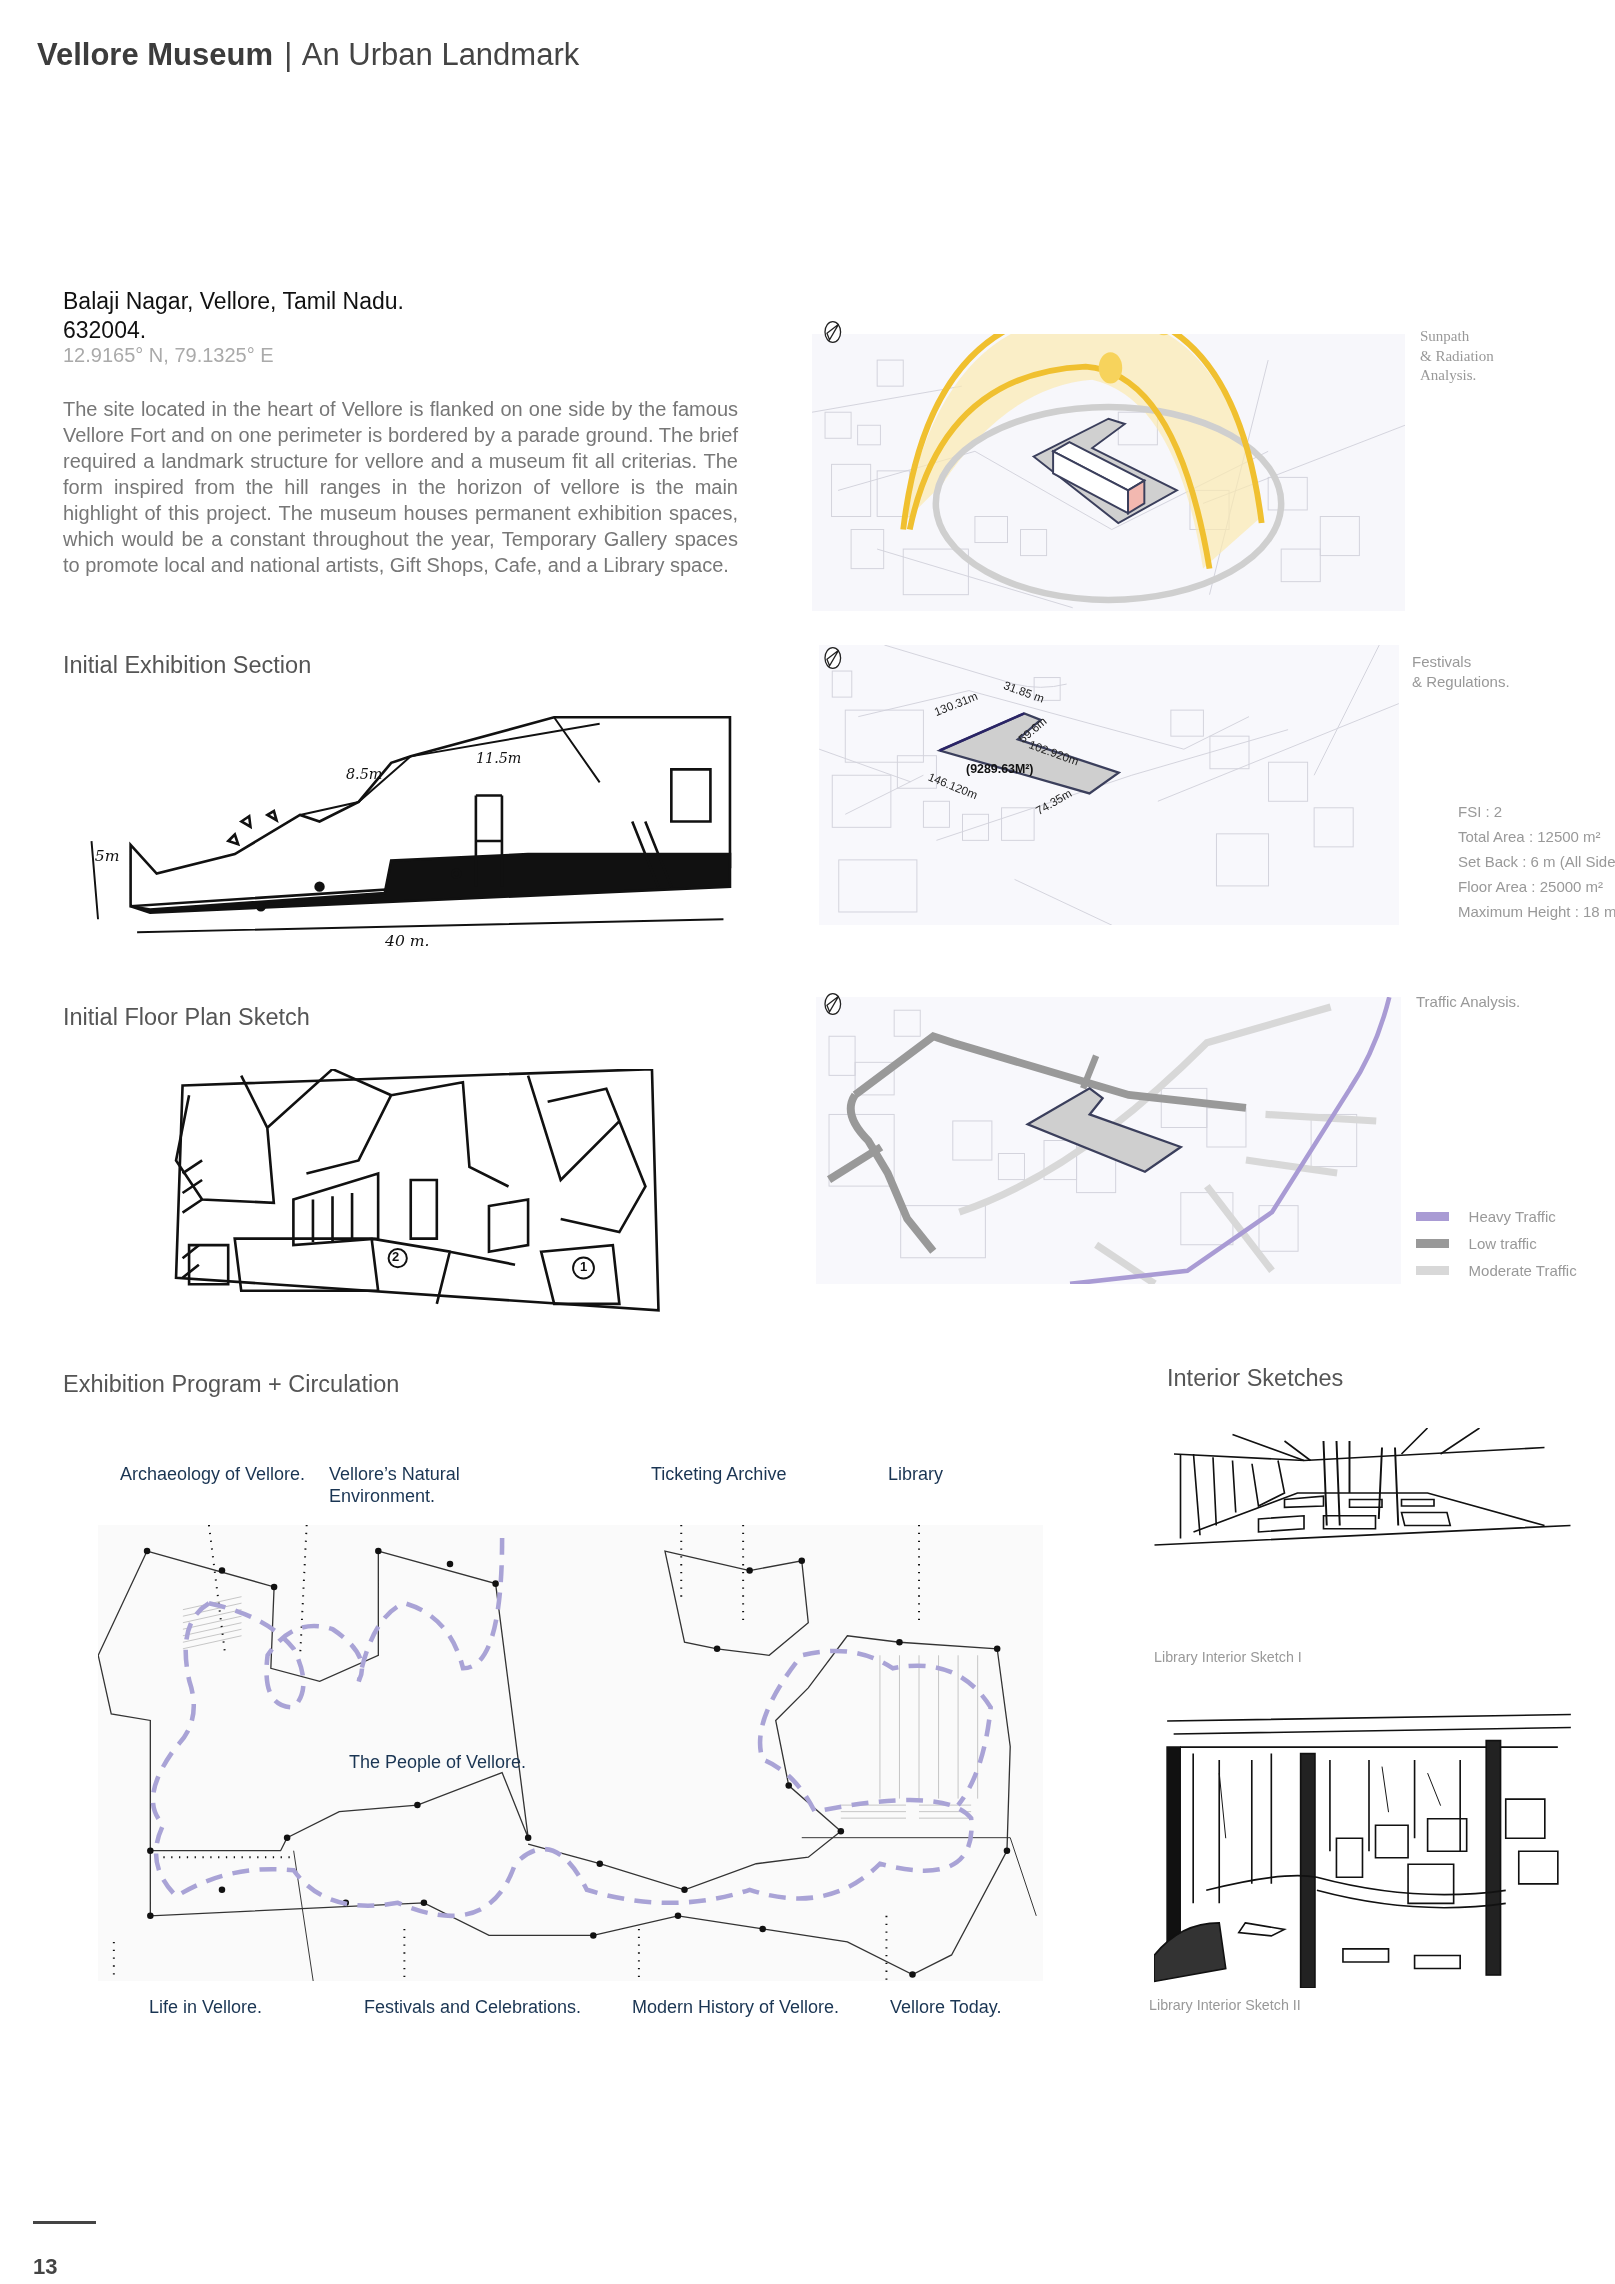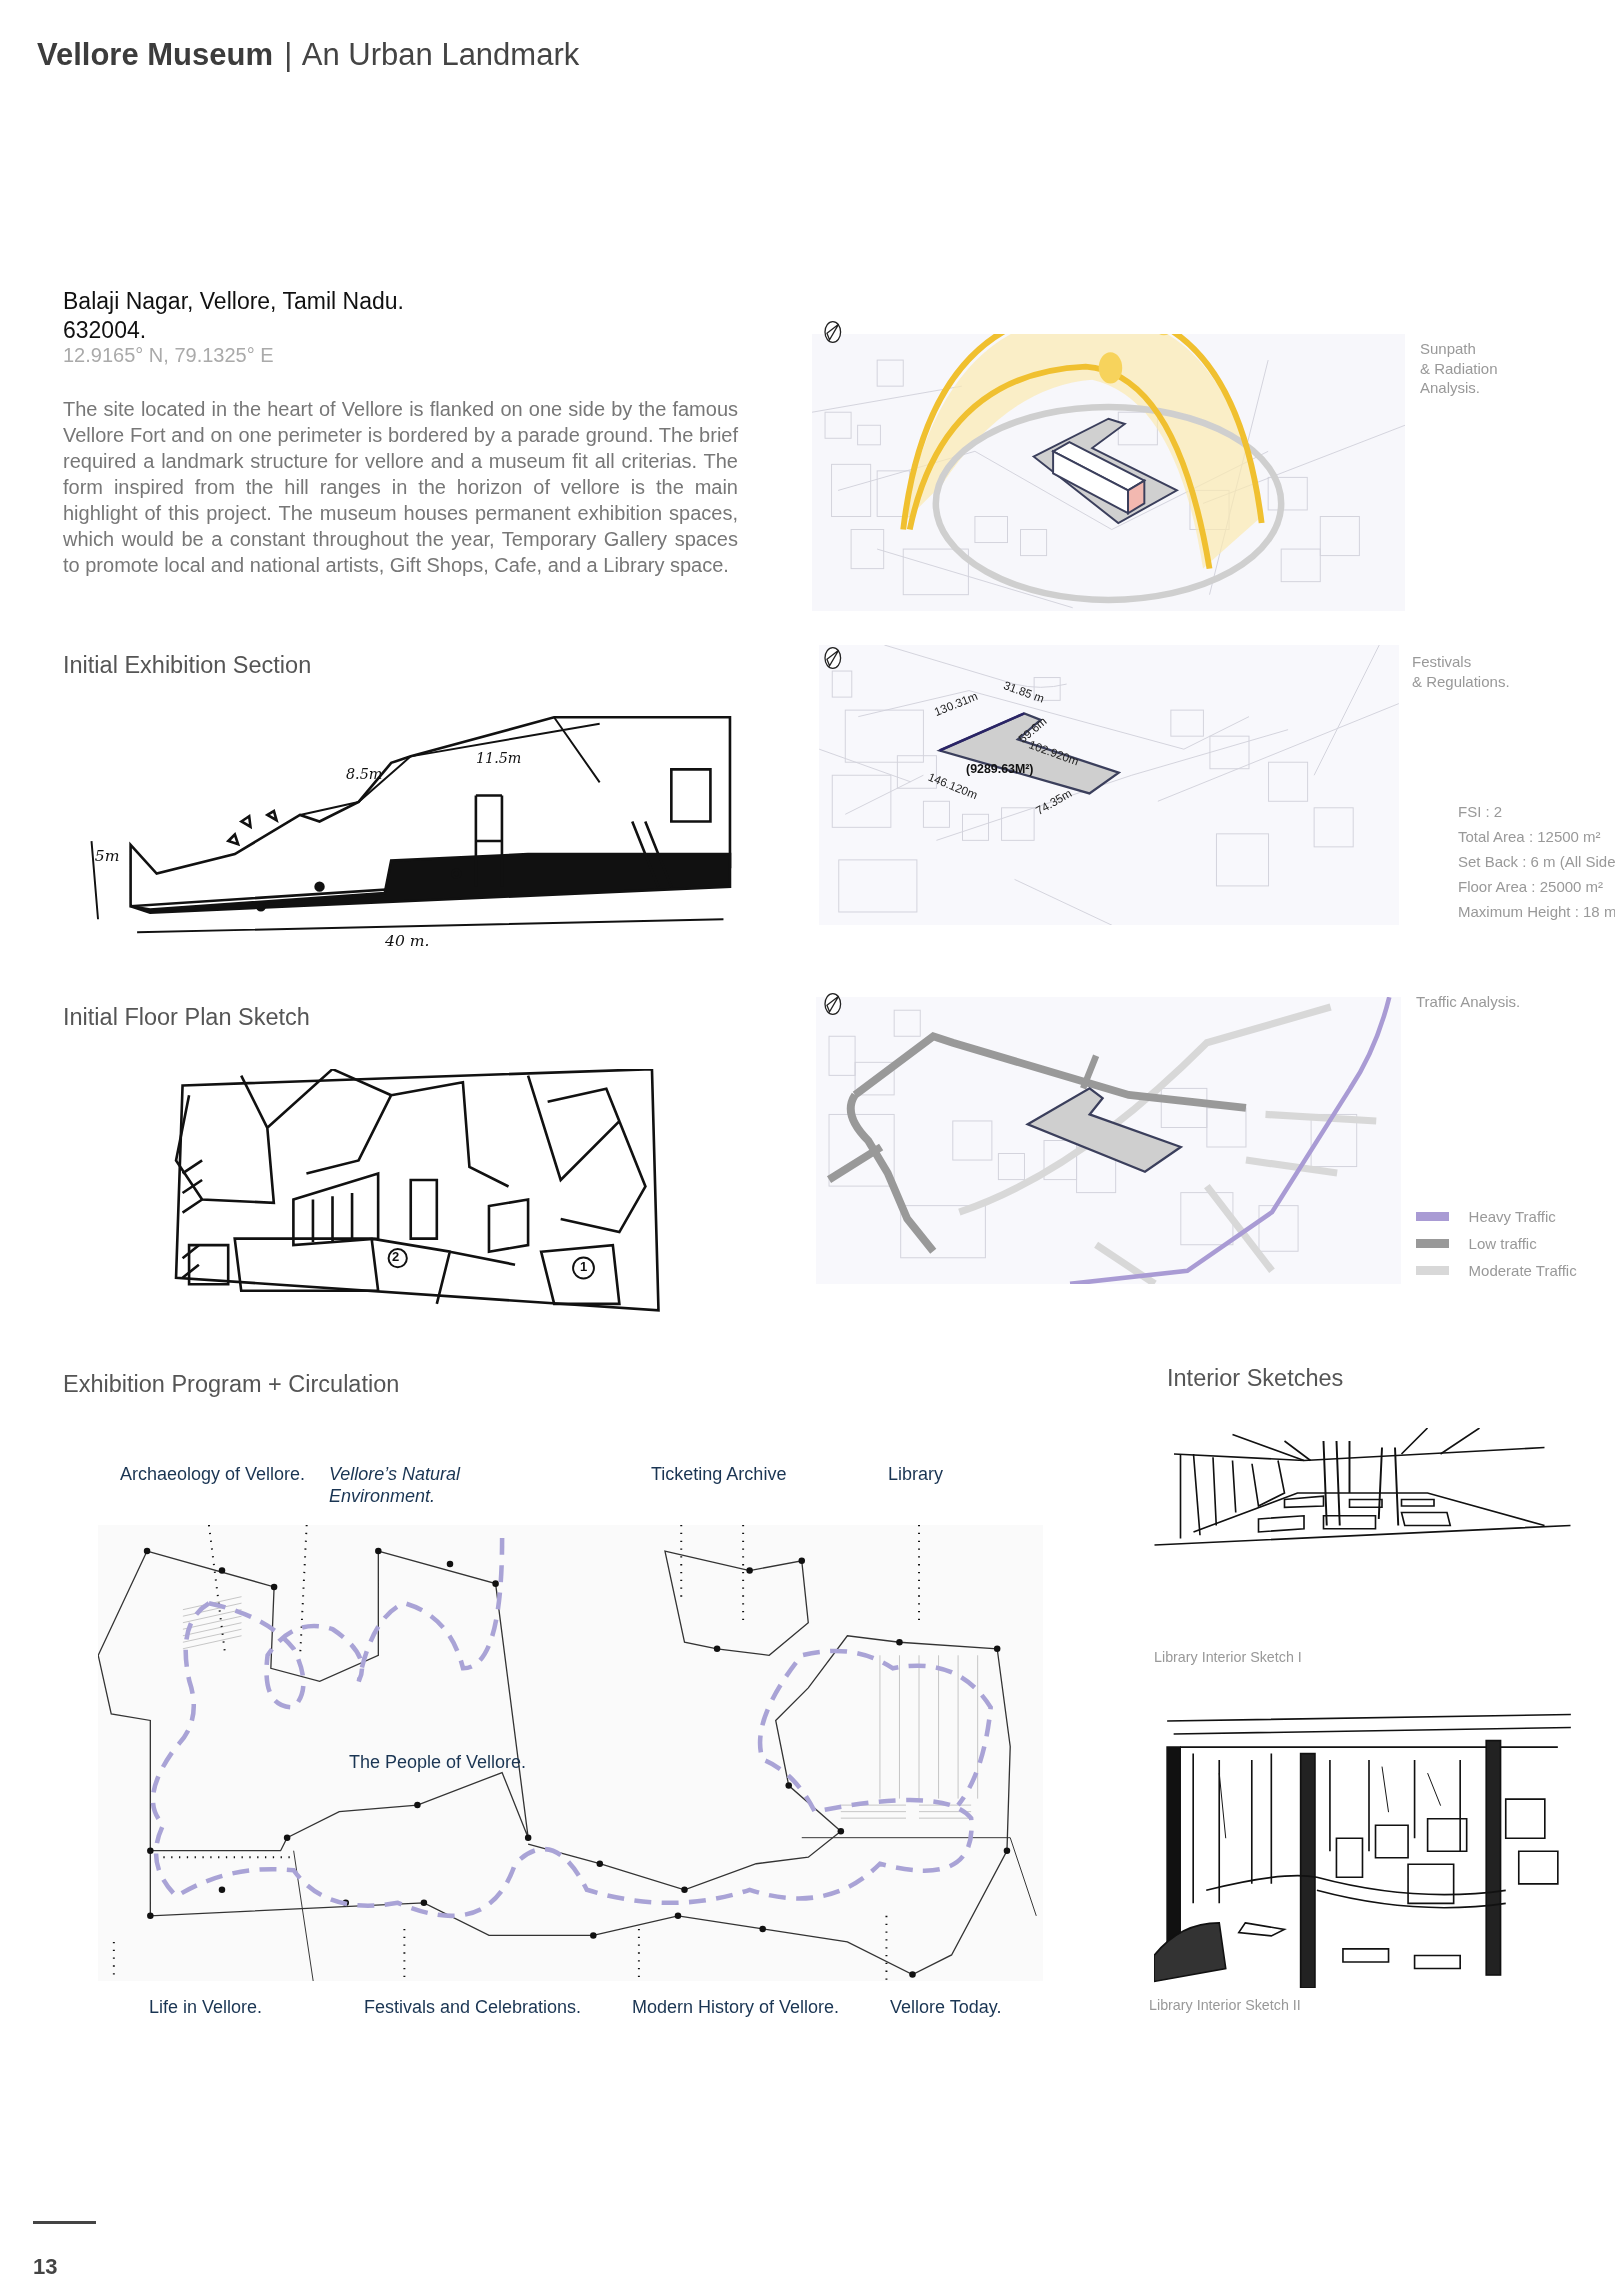--- a/index.html
+++ b/index.html
@@ -79,21 +79,21 @@
     <polygon points="370,180 485,240 485,275 370,214" fill="#fff" stroke="#3b3f5c" stroke-width="3"></polygon>
     <polygon points="485,240 510,225 510,260 485,275" fill="#f2b8b0" stroke="#3b3f5c" stroke-width="3"></polygon>
   </svg>
 </div>
 <div class="abs" style="left:823px; top:319px; width:19.6px; height:26px;">
   <svg width="19.6" height="26" viewBox="0 0 30 40">
       <ellipse cx="15" cy="20" rx="12" ry="16" fill="#fff" stroke="#222" stroke-width="2"></ellipse>
       <path d="M6 22 L24 8 L10 32 Z" fill="none" stroke="#222" stroke-width="2"></path>
     </svg>
 </div>
-<div class="abs side-label" style="left:1420px; top:339px;">
+<div class="abs side-label" style="left:1420px; top:327px;font-family:Liberation Serif, serif;">
   <div>Sunpath</div>
   <div>&amp; Radiation</div>
   <div>Analysis.</div>
 </div>
 
 <div class="abs section-title" style="left:63px; top:652px;">Initial Exhibition Section</div>
 <div class="abs" style="left:85px; top:691px; width:658px; height:261px;">
   <svg width="658" height="261" viewBox="0 0 1010 400" fill="none" stroke="#111" stroke-width="4">
     <path d="M70 236 L70 330 L990 270 L990 40 L720 40 L500 100 L470 110 L420 170 L360 200 L330 190 L230 250 L110 280 Z"></path>
     <path d="M70 330 L100 335 L460 310 L470 260 L680 250 L990 250 L990 300 L100 340 Z" fill="#111"></path>
@@ -220,21 +220,21 @@
   </div>
   <div class="legend-row">
     <span class="legend-swatch" style="background:#d8d8d8;"></span>
     <span>Moderate Traffic</span>
   </div>
 </div>
 
 <div class="abs section-title" style="left:63px; top:1371px;">Exhibition Program + Circulation</div>
 
 <div class="abs prog-label" style="left:120px; top:1463px;">Archaeology of Vellore.</div>
-<div class="abs prog-label" style="left:329px; top:1463px; white-space:normal; width:150px;font-style:italic;">Vellore’s Natural Environment.</div>
+<div class="abs prog-label" style="left:329px; top:1463px; white-space:normal; width:150px;">Vellore’s Natural Environment.</div>
 <div class="abs prog-label" style="left:651px; top:1463px;">Ticketing Archive</div>
 <div class="abs prog-label" style="left:888px; top:1463px;">Library</div>
 
 <div class="abs diagram" style="left:98px; top:1525px; width:945px; height:456px; background:#fafafa;">
   <svg width="945" height="456" viewBox="0 0 1450 700" fill="none">
     <g stroke="#333" stroke-width="2">
       <path d="M75 40 L270 95 L265 220 L340 240 L430 200 L430 40 L610 90 L660 480 L620 380 L490 430 L370 440 L290 480 L280 500 L80 500 L80 600 L500 580 L600 630 L760 630 L890 600 L1020 620 L1150 640 L1250 690 L1310 660 L1395 500 L1400 340 L1380 190 L1230 180 L1150 170 L1090 250 L1040 300 L1060 400 L1140 470 L1090 510 L1010 520 L900 560 L770 520 L660 490"></path>
       <path d="M870 40 L1000 70 L1080 55 L1090 150 L1030 200 L950 190 L900 180 Z"></path>
       <path d="M80 500 L80 300 L20 290 L0 200 L75 40"></path>
       <path d="M300 500 L330 700" stroke-width="1.5"></path>

